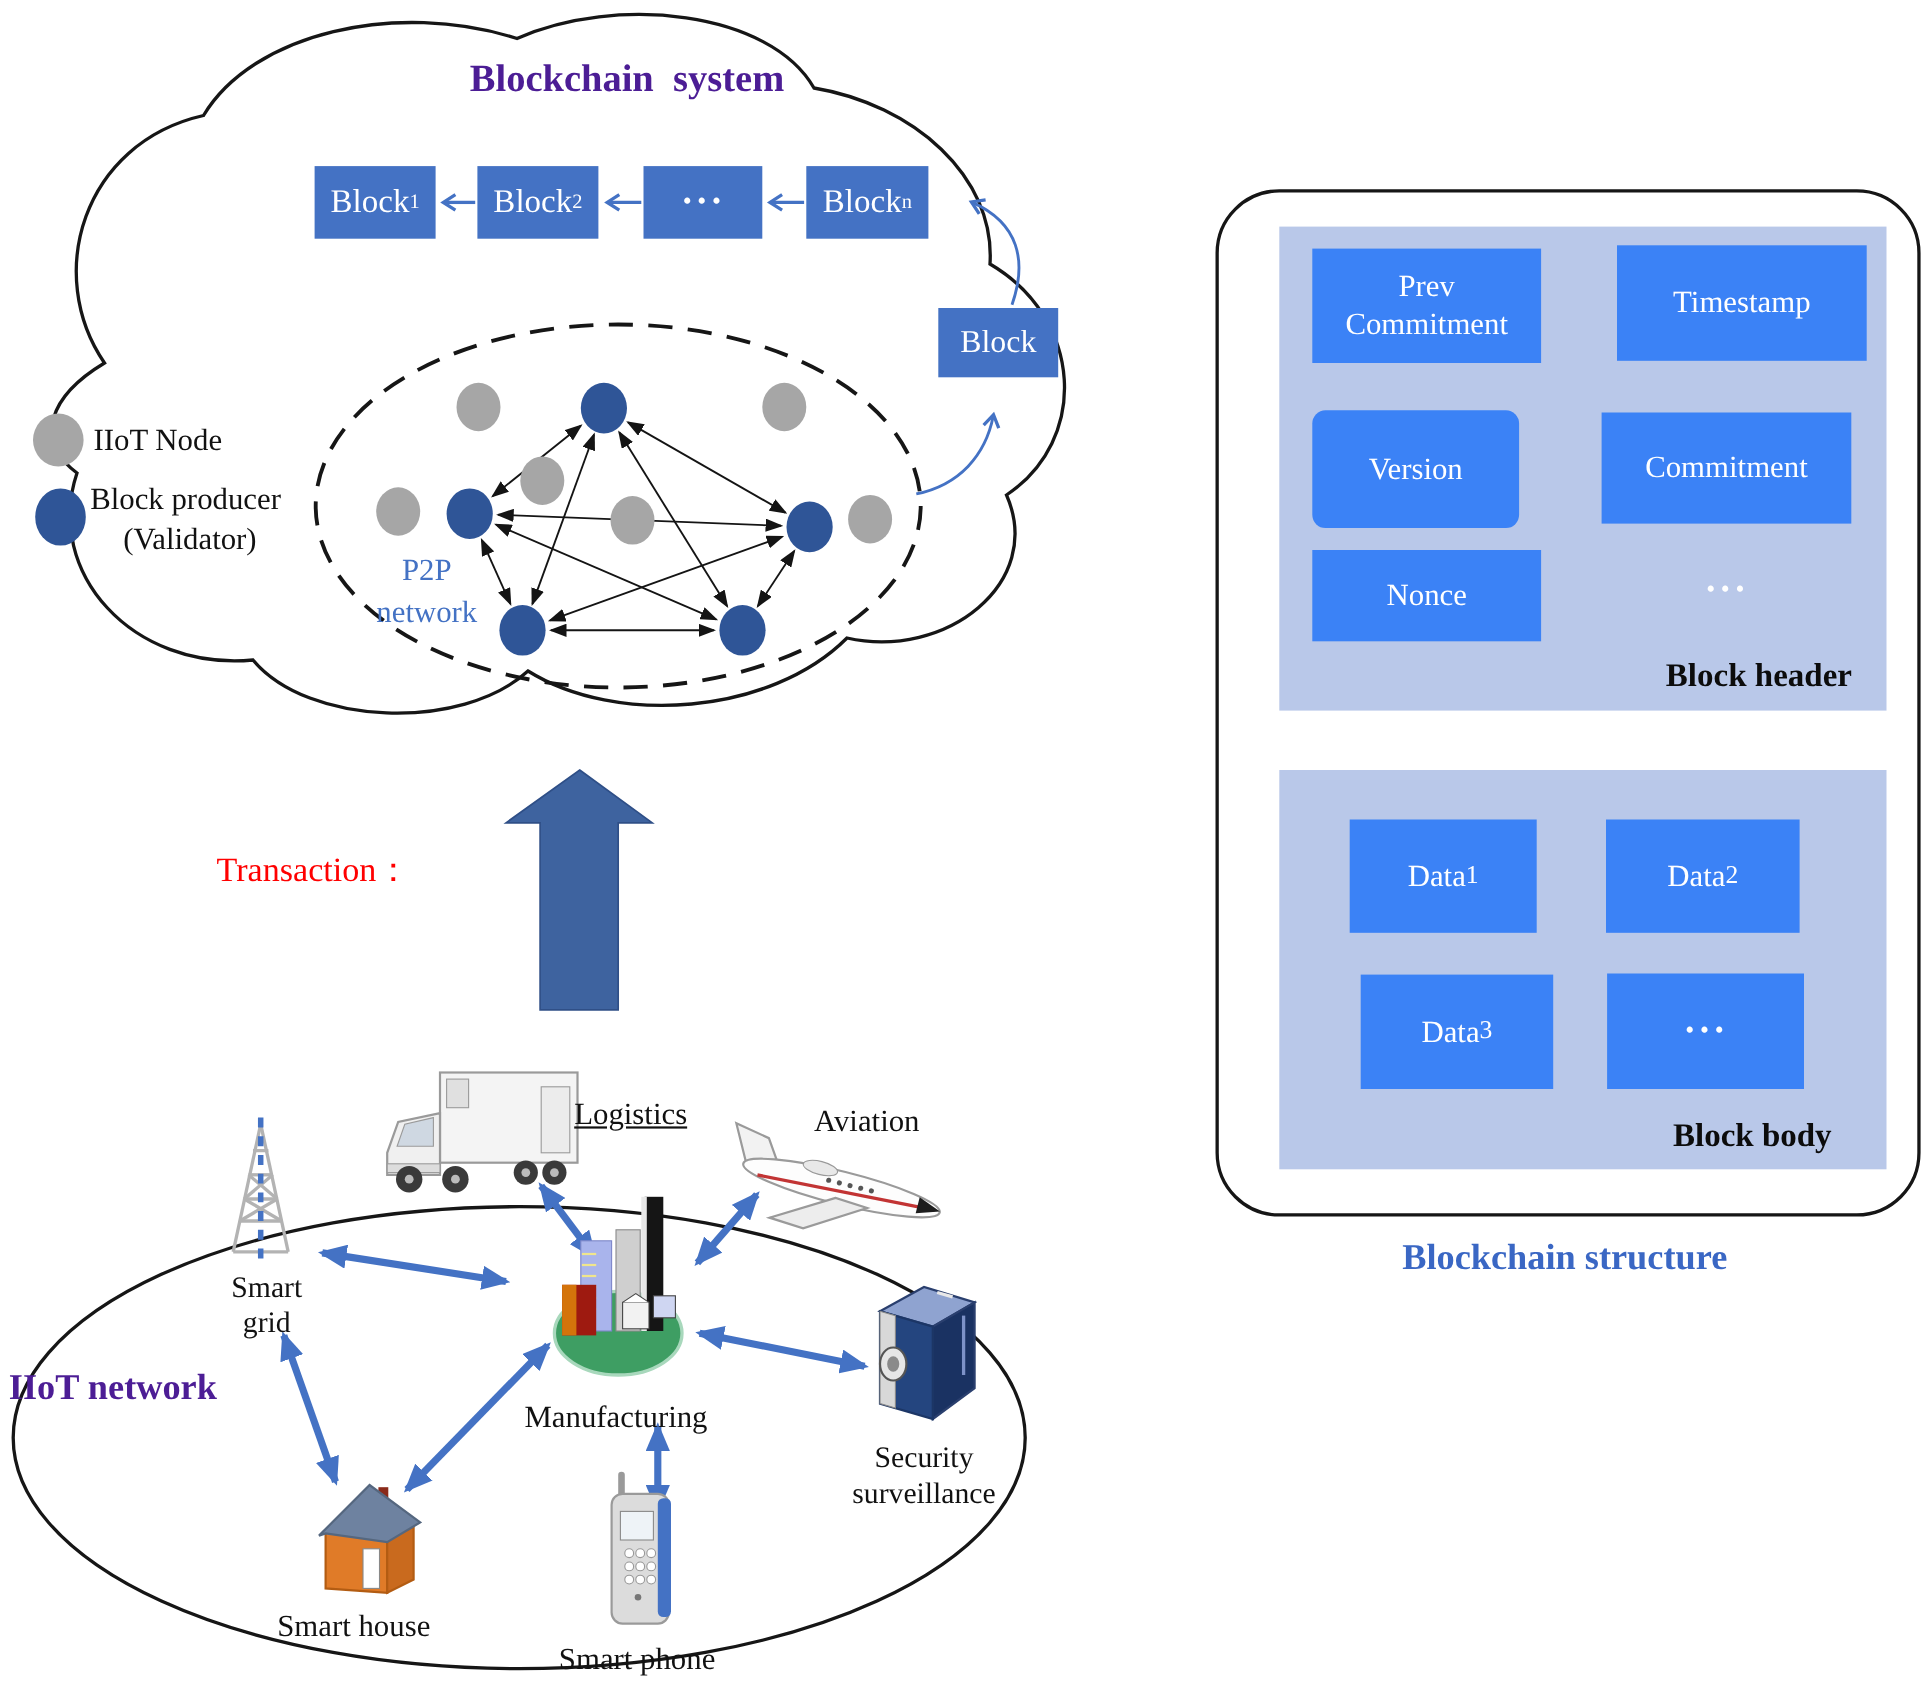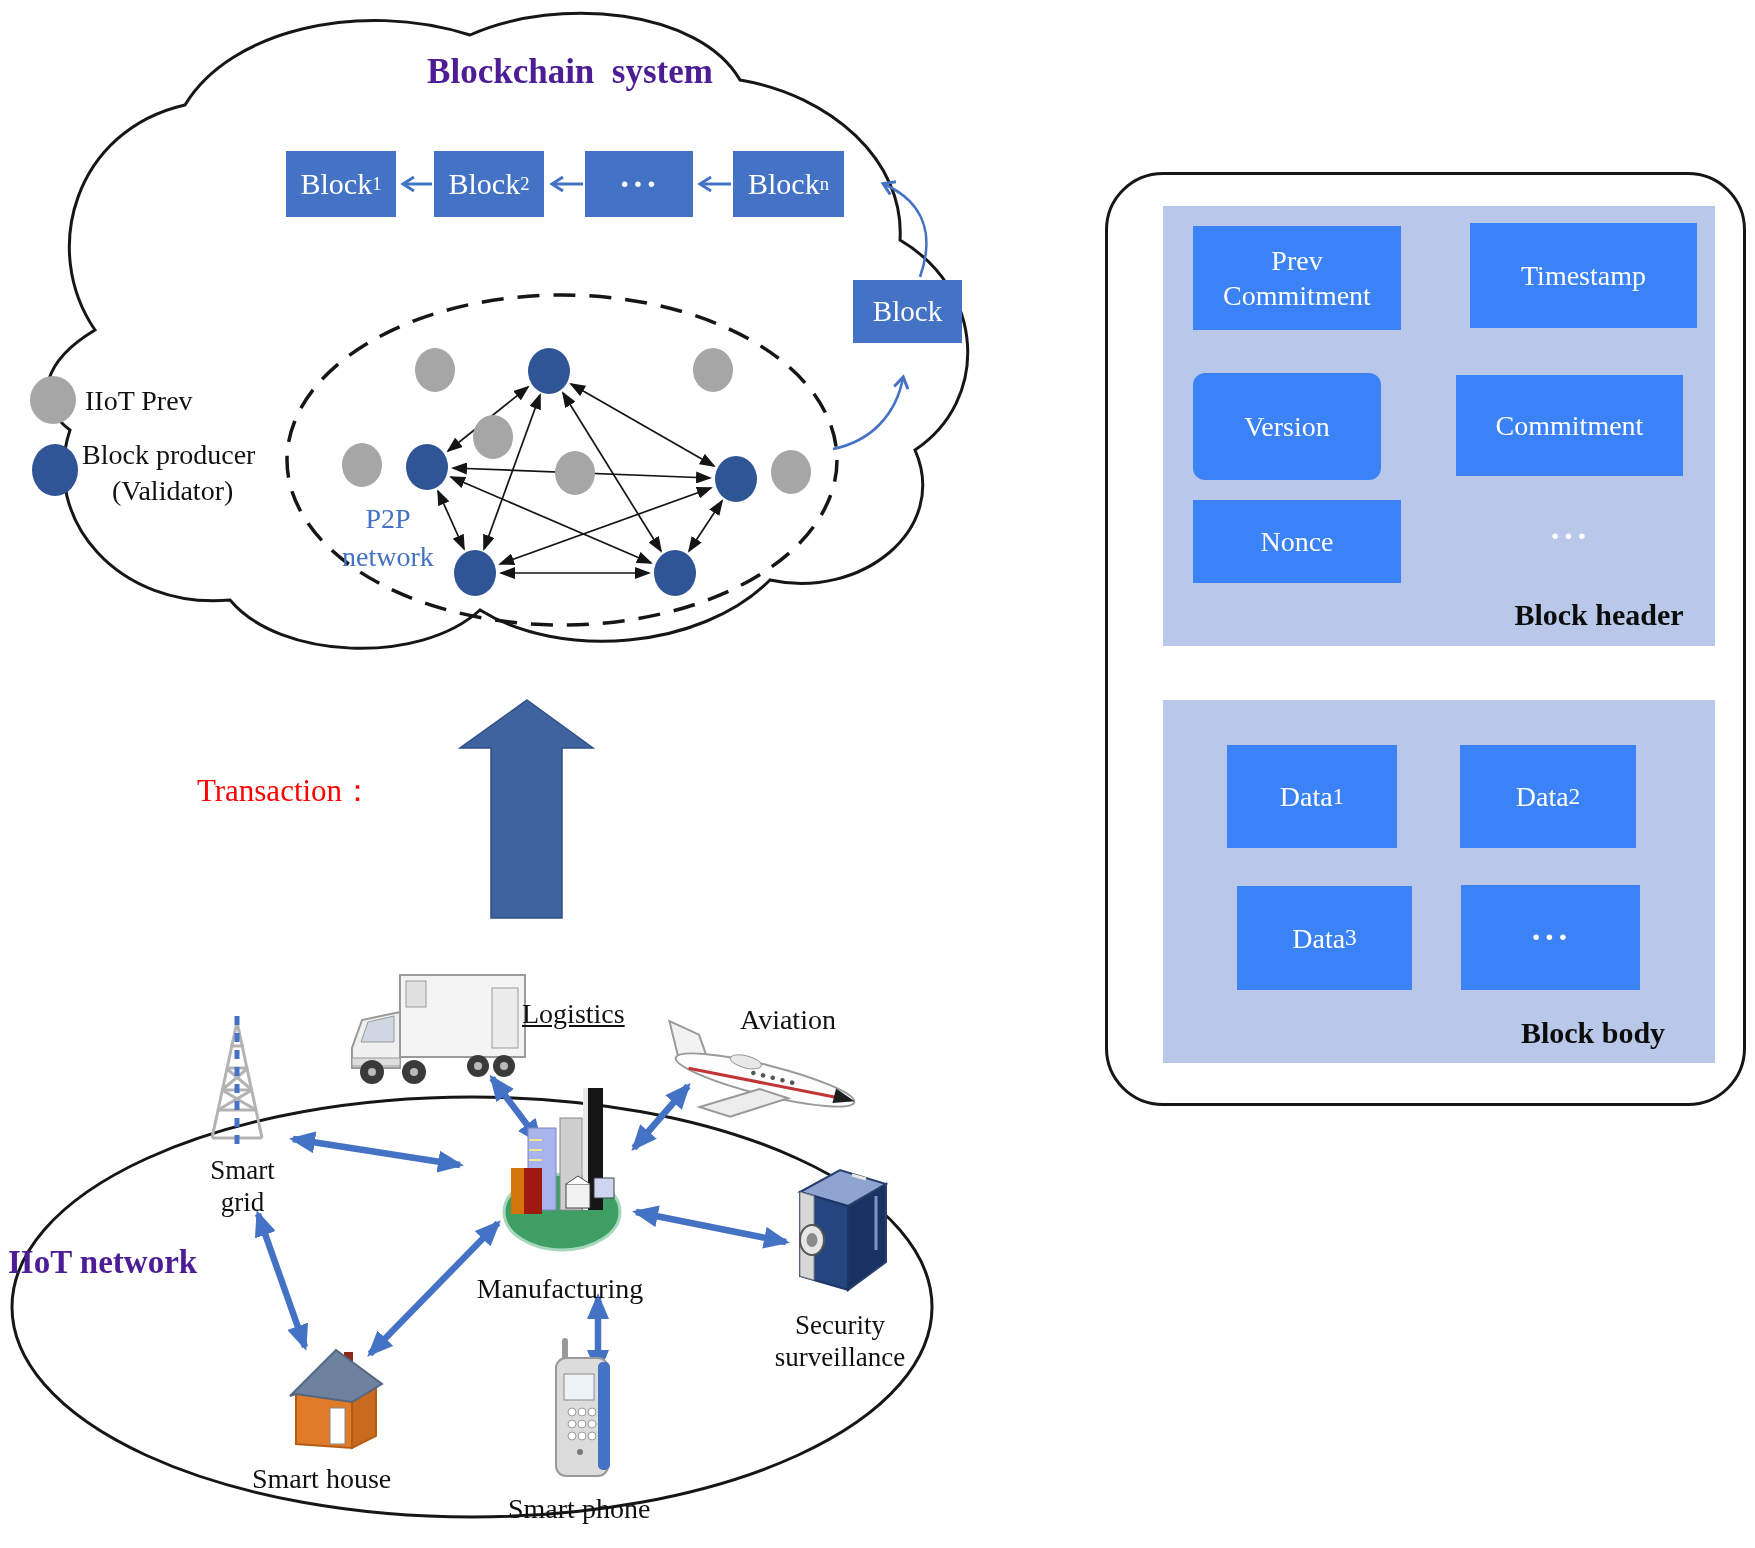--- a/index.html
+++ b/index.html
@@ -223,21 +223,21 @@
   </div>
   <div class="bluebox" style="left:733px;top:151px;width:111px;height:66px;font-size:30px;">
     <span>Block</span>
       <sub>n</sub>
   </div>
 
   <div class="bluebox" style="left:853px;top:280px;width:109px;height:63px;font-size:29px;">
     <span>Block</span>
   </div>
 
-  <div class="lbl" style="left:85px;top:384px;font-size:28px;">IIoT Prev</div>
+  <div class="lbl" style="left:85px;top:384px;font-size:28px;">IIoT Node</div>
   <div class="lbl" style="left:82px;top:438px;font-size:28px;">Block producer</div>
   <div class="lbl" style="left:112px;top:474px;font-size:28px;">(Validator)</div>
 
   <div class="lbl lbl-c blue-txt" style="left:312px;top:500px;width:152px;font-size:28px;line-height:1.35;">
     <div>P2P</div>
     <div>network</div>
   </div>
 
   <div class="lbl lbl-c" style="left:85px;top:768px;width:400px;font-size:31px;line-height:1.5;text-align:center;">
     <div style="color:#ff0000;">Transaction：</div>
@@ -295,14 +295,15 @@
         <span>Data</span>
           <sub>3</sub>
       </div>
       <div class="cell dots" style="left:298px;top:185px;width:179px;height:105px;font-size:34px;">
         <div>···</div>
       </div>
       <div class="panel-label" style="left:330px;top:316px;width:200px;font-size:30px;">Block body</div>
     </div>
   </div>
 
+  <div class="caption" style="left:1105px;top:1126px;width:635px;font-size:33px;">Blockchain structure</div>
 
 </div>
 
 </body></html>

